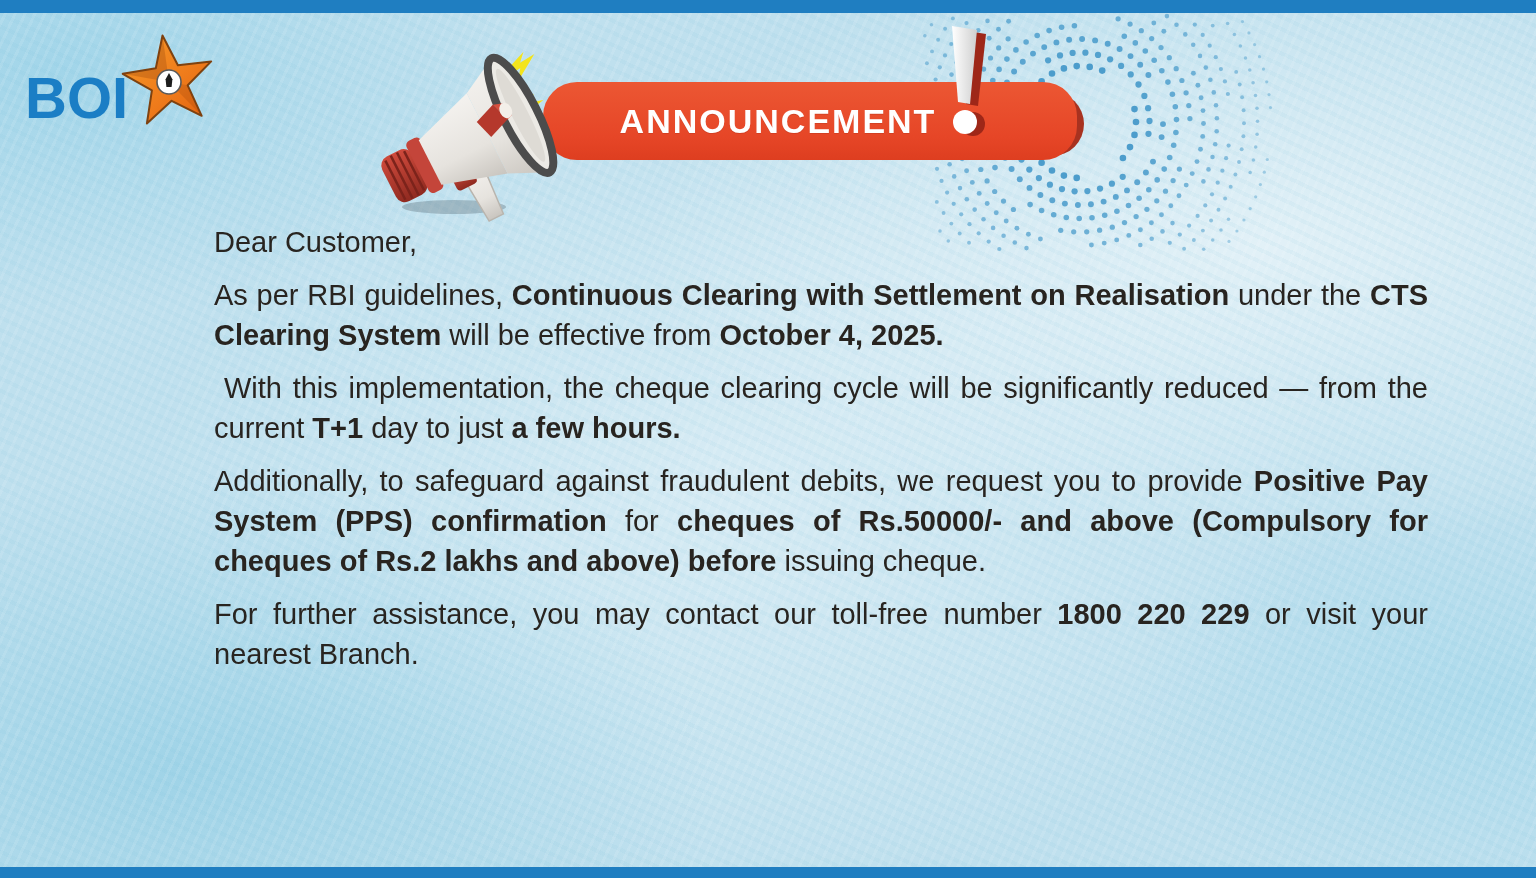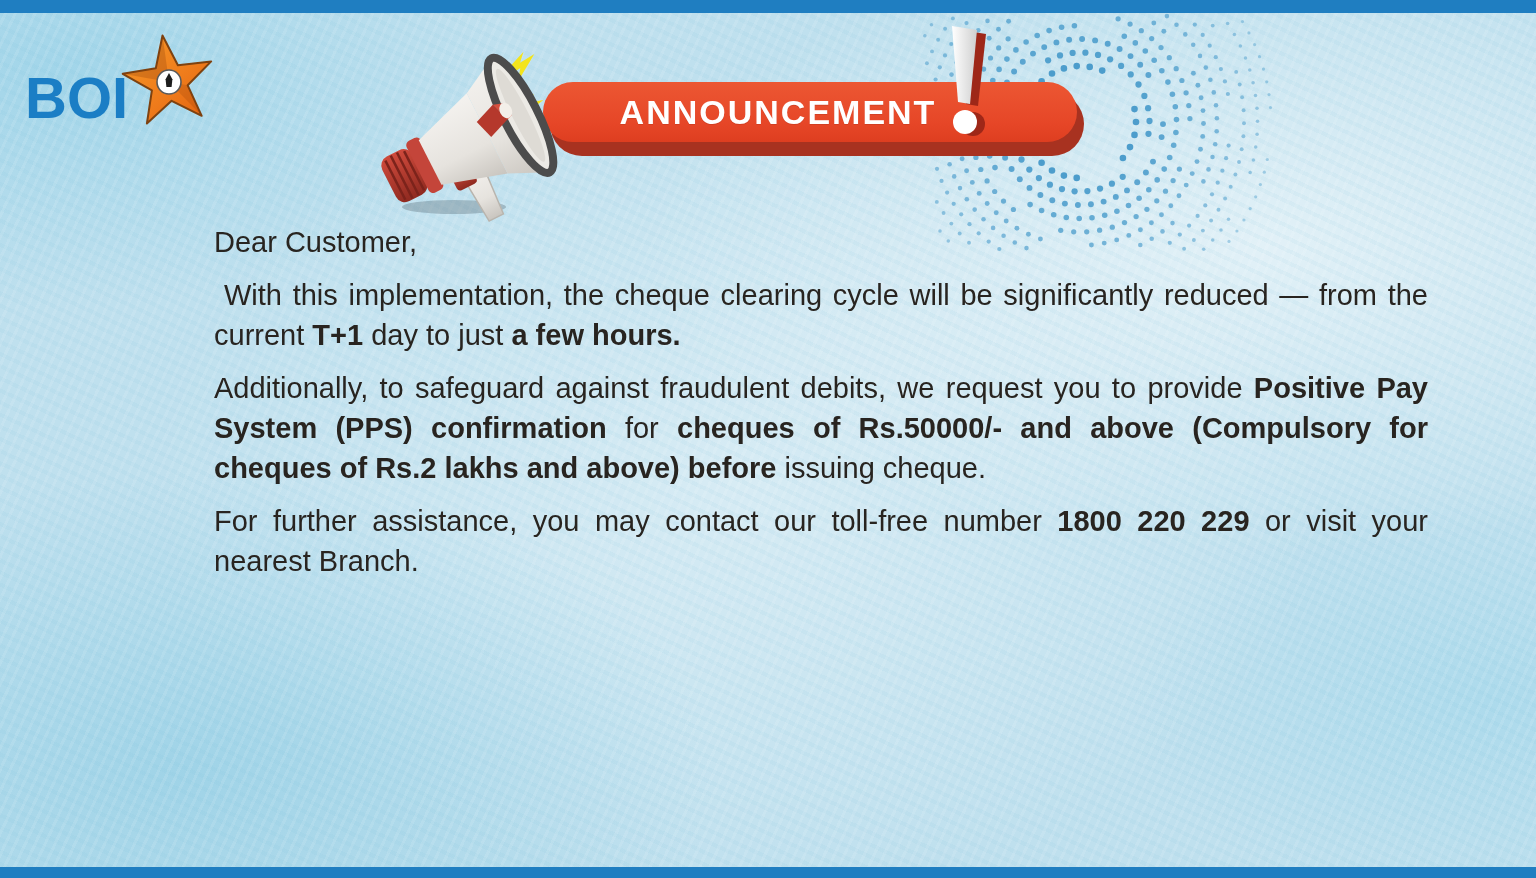--- a/index.html
+++ b/index.html
@@ -39,21 +39,21 @@
 
   
   .halftone{position:absolute;left:920px;top:0px;}
 
   
   .banner-shadow{
     position:absolute;left:550px;top:92px;width:534px;height:64px;
     border-radius:34px;background:#a83220;
   }
   .banner{
-    position:absolute;left:543px;top:82px;width:534px;height:60px;
+    position:absolute;left:543px;top:82px;width:534px;height:78px;
     border-radius:34px;
     background:linear-gradient(#ec5733 0%, #e64627 70%, #de3e20 100%);
     display:flex;align-items:center;justify-content:center;
   }
   .banner-label{
     color:#ffffff;font-size:34px;font-weight:800;letter-spacing:2px;
     padding-right:64px;
     text-shadow:0 1px 0 rgba(150,40,20,.25);
   }
   .exclaim{position:absolute;left:928px;top:24px;}
@@ -508,18 +508,19 @@
       <g>
         <path d="M118 74 L140 66 L146 86 L124 94 Z" fill="#b5382c"></path>
         <path d="M140 66 L152 70 L152 84 L146 86 Z" fill="#d6503f"></path>
         <ellipse cx="149" cy="77" rx="6" ry="8" fill="#f3efe9"></ellipse>
       </g>
     </g>
   </svg>
 
   <div class="body-text">
       <p class=""><span>Dear Customer,</span></p>
+      <p class="justify "><span>As per RBI guidelines, </span><span class="b">Continuous Clearing with Settlement on Realisation</span><span> under the </span><span class="b">CTS Clearing System</span><span> will be effective from </span><span class="b">October 4, 2025.</span></p>
       <p class="justify indent"><span>With this implementation, the cheque clearing cycle will be significantly reduced — from the current </span><span class="b">T+1</span><span> day to just </span><span class="b">a few hours.</span></p>
       <p class="justify "><span>Additionally, to safeguard against fraudulent debits, we request you to provide </span><span class="b">Positive Pay System (PPS) confirmation</span><span> for </span><span class="b">cheques of Rs.50000/- and above (Compulsory for cheques of Rs.2 lakhs and above) before</span><span> issuing cheque.</span></p>
       <p class="justify "><span>For further assistance, you may contact our toll-free number </span><span class="b">1800 220 229</span><span> or visit your nearest Branch.</span></p>
     </div>
 
 </div>
 
 </body></html>

